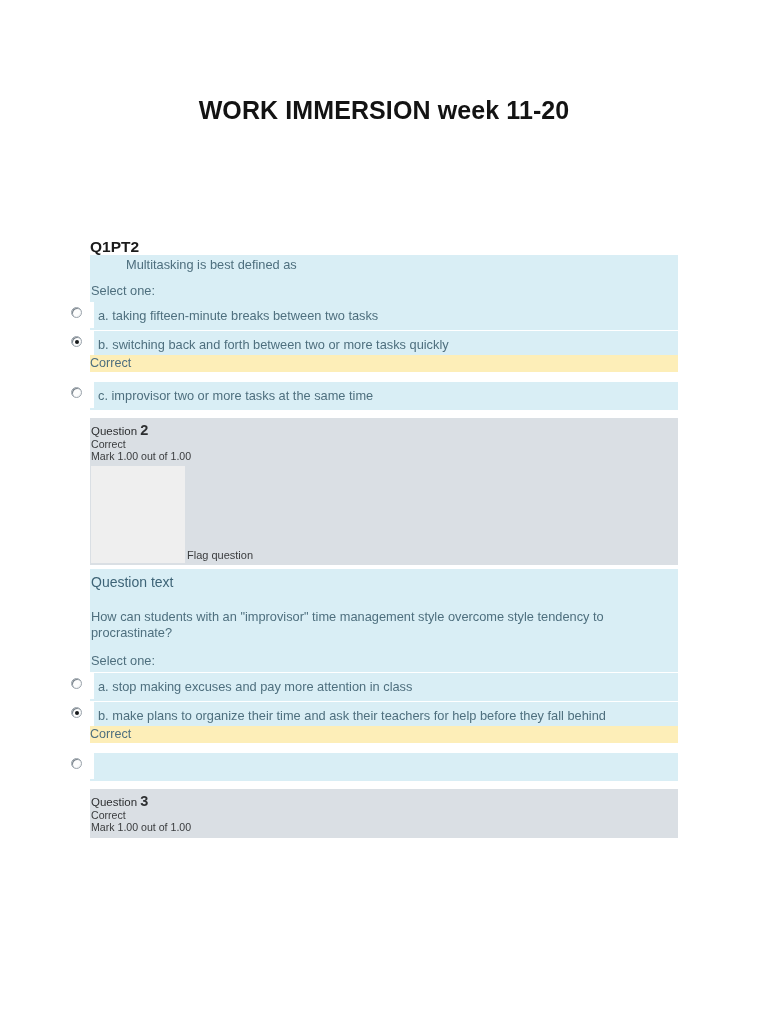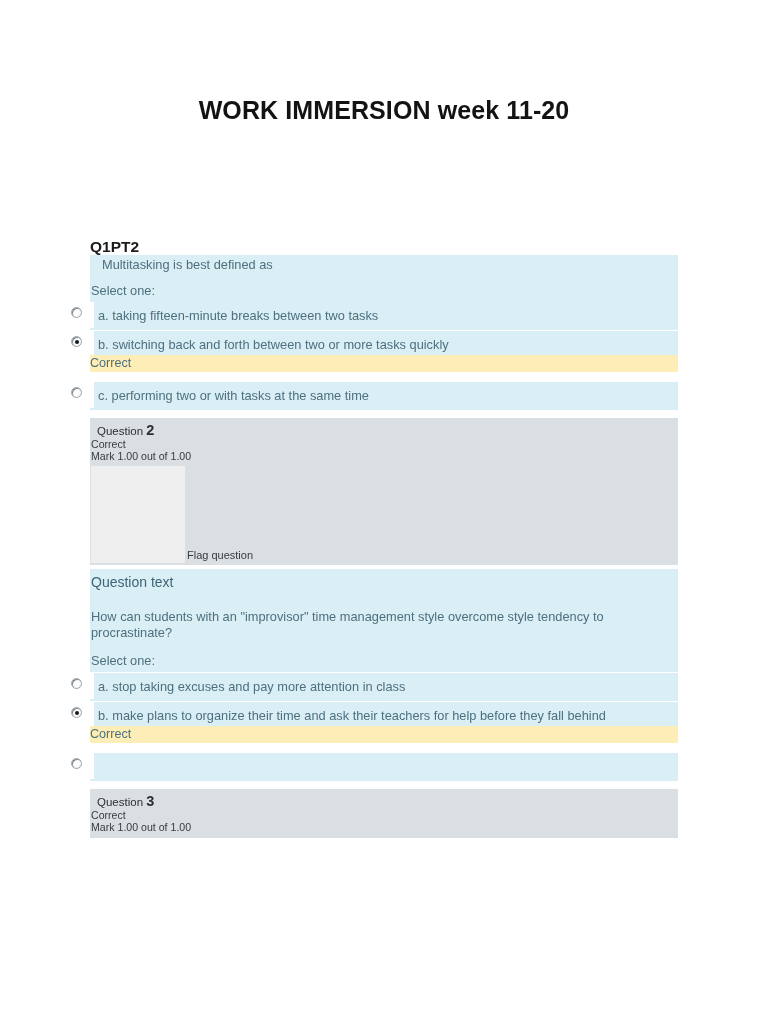--- a/index.html
+++ b/index.html
@@ -135,21 +135,20 @@
     width: 588px;
     background: #dadfe4;
   }
   .q-num {
     position: absolute;
     left: 1px;
     top: 4px;
     font-size: 11.5px;
     color: #2d2f31;
     white-space: nowrap;
-    margin-left: 6px;
   }
   .q-num b {
     font-size: 14.5px;
     font-weight: bold;
   }
   .q-state {
     position: absolute;
     left: 1px;
     top: 20px;
     font-size: 10.6px;
@@ -187,21 +186,21 @@
 </head>
 <body>
 
 <div class="page">
 
   <div class="doc-title">WORK IMMERSION week 11-20</div>
 
   <div class="section-heading">Q1PT2</div>
 
   <div class="blue-panel" style="left:90px; top:255px; width:588px; height:47px;">
-    <div class="panel-text" style="position:absolute; left:12px; top:2px;">Multitasking is best defined as</div>
+    <div class="panel-text" style="position:absolute; left:1px; top:2px;padding-left:35px;">Multitasking is best defined as</div>
     <div class="panel-text" style="position:absolute; left:1px; top:28px;">Select one:</div>
   </div>
 
   <div class="opt-row" style="top:331px;">
     <div class="opt-bg"></div>
     <div class="opt-radio-cell">
       <span class="radio checked"></span>
     </div>
     <div class="opt-label">b. switching back and forth between two or more tasks quickly</div>
   </div>
@@ -217,21 +216,21 @@
   <div class="correct-band" style="left:88px; top:355px; width:590px;">
     <span class="cb-text">Correct</span>
   </div>
   <div style="position:absolute; left:66px; top:355px; width:24px; height:17px; background:#ffffff;"></div>
 
   <div class="opt-row" style="top:382px;">
     <div class="opt-bg"></div>
     <div class="opt-radio-cell">
       <span class="radio"></span>
     </div>
-    <div class="opt-label">c. performing two or with tasks at the same time</div>
+    <div class="opt-label">c. improvisor two or more tasks at the same time</div>
   </div>
 
   <div class="grey-block" style="top:418px; height:147px;">
 
     <div class="q-num">
       <span>Question </span><b>2</b>
     </div>
     <div class="q-state">Correct</div>
     <div class="q-mark">Mark 1.00 out of 1.00</div>
 
@@ -244,21 +243,21 @@
     <div class="q-text-label" style="left:1px; top:5px;">Question text</div>
     <div class="q-body" style="left:1px; top:40px; width:572px;">How can students with an "improvisor" time management style overcome style tendency to procrastinate?</div>
     <div class="panel-text" style="position:absolute; left:1px; top:84px;">Select one:</div>
   </div>
 
   <div class="opt-row" style="top:673px;">
     <div class="opt-bg"></div>
     <div class="opt-radio-cell">
       <span class="radio"></span>
     </div>
-    <div class="opt-label">a. stop taking excuses and pay more attention in class</div>
+    <div class="opt-label">a. stop making excuses and pay more attention in class</div>
   </div>
 
   <div class="opt-row" style="top:702px;">
     <div class="opt-bg"></div>
     <div class="opt-radio-cell">
       <span class="radio checked"></span>
     </div>
     <div class="opt-label">b. make plans to organize their time and ask their teachers for help before they fall behind</div>
   </div>
 

